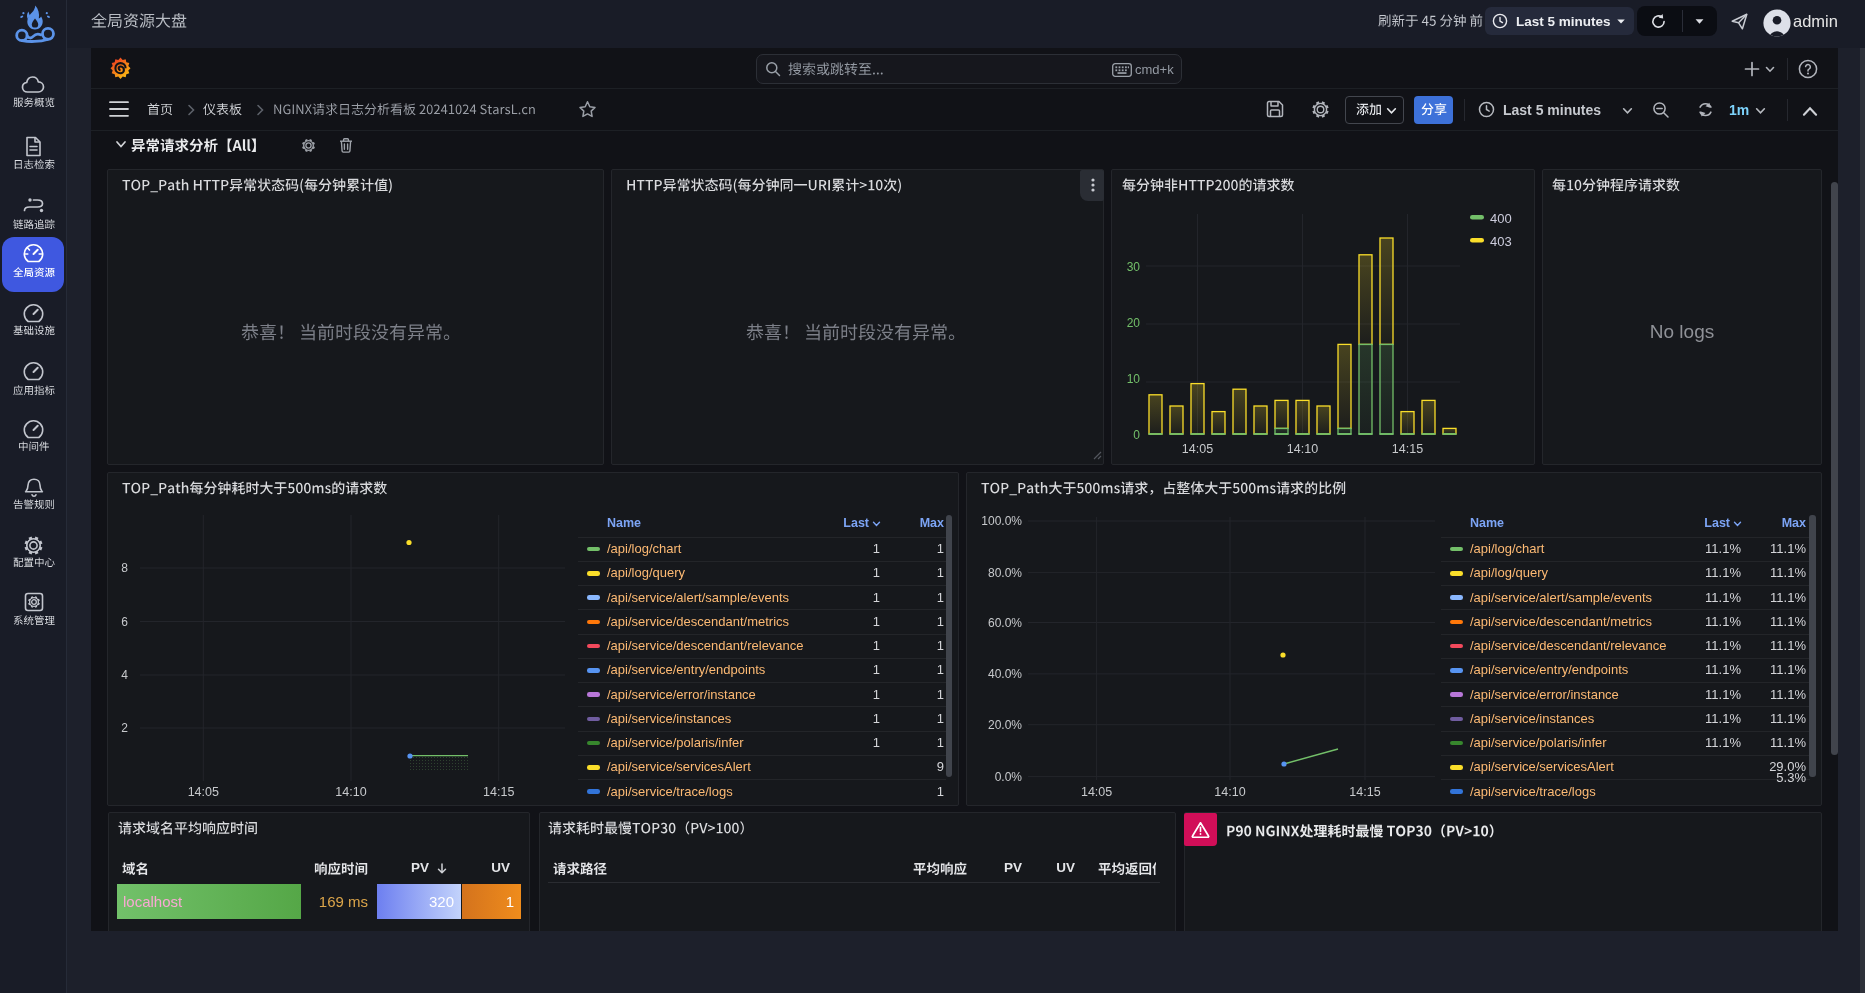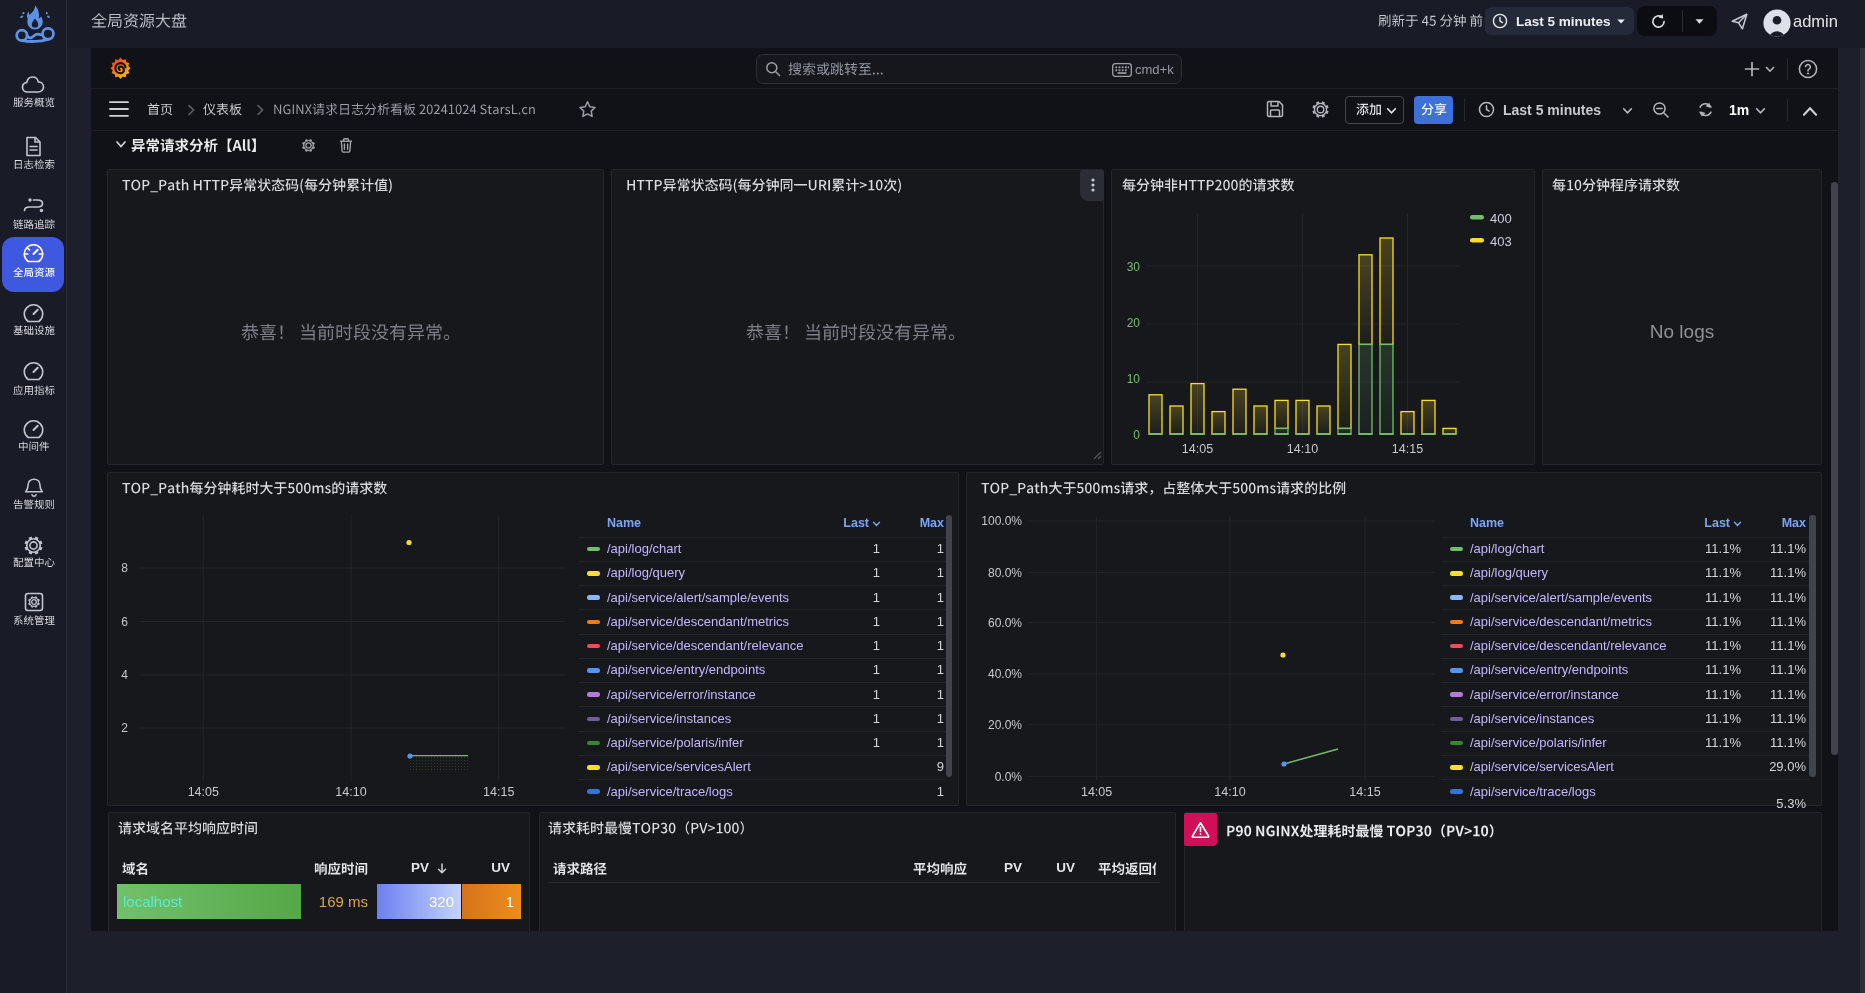--- a/index.html
+++ b/index.html
@@ -1,20 +1,20 @@
 <!DOCTYPE html>
 <html><head><meta charset="utf-8"><style>
 *{margin:0;padding:0;box-sizing:border-box}
 html,body{width:1865px;height:993px;overflow:hidden;background:#1d202b;font-family:"Liberation Sans",sans-serif;}
 .abs{position:absolute}
 svg.t{position:absolute;overflow:visible}
 .panel{position:absolute;background:#16181c;border:1px solid #24262b;border-radius:2px}
 .hline{position:absolute;height:1px;background:#232529}
 .dash{position:absolute;width:13px;height:4.6px;border-radius:2.3px}
-.lt{position:absolute;font-size:13px;color:#c4b5fd;white-space:nowrap}
+.lt{position:absolute;font-size:13px;color:#fdba74;white-space:nowrap}
 .lv{position:absolute;font-size:13px;color:#d4d5d9;text-align:right}
 .bluehead{color:#7ca4f5;font-weight:bold}
 </style></head><body>
 
 <div class="abs" style="left:0;top:0;width:1865px;height:48px;background:#191c27"></div>
 <div class="abs" style="left:0;top:48px;width:67px;height:945px;background:#191c27"></div>
 <div class="abs" style="left:66px;top:0;width:1px;height:993px;background:#262b38"></div>
 <div class="abs" style="left:91px;top:48px;width:1747px;height:883px;background:#111217"></div>
 <div class="abs" style="left:1860px;top:48px;width:5px;height:945px;background:#2e313a"></div>
 <svg class="abs" style="left:13px;top:3px" width="44" height="44" viewBox="0 0 44 44">
@@ -304,21 +304,21 @@
     </g>
   </svg>
 <svg class="abs" style="left:1696px;top:100px" width="19" height="19" viewBox="0 0 19 19">
     <g fill="none" stroke="#b2b5bc" stroke-width="1.6" stroke-linecap="round">
       <path d="M4.1 7.1 A6.0 6.0 0 0 1 14.9 7.1"></path>
       <path d="M14.9 12.1 A6.0 6.0 0 0 1 4.1 12.1"></path>
     </g>
     <path d="M13.5 2.7 l0.6 5.0 -4.6 -1.4 z" fill="#b2b5bc"></path>
     <path d="M5.5 16.5 l-0.6 -5.0 4.6 1.4 z" fill="#b2b5bc"></path>
   </svg>
-<div class="abs" style="left:1729px;top:102px;font-size:14px;font-weight:bold;color:#ffffff">1m</div>
+<div class="abs" style="left:1729px;top:102px;font-size:14px;font-weight:bold;color:#7dd3fc">1m</div>
 <svg class="abs" style="left:1755px;top:107px" width="11" height="8" viewBox="0 0 10 7">
     <path d="M1.5 1.5 L5 5.2 L8.5 1.5" fill="none" stroke="#b7bac0" stroke-width="1.5" stroke-linecap="round"></path>
   </svg>
 <div class="abs" style="left:1787px;top:99px;width:1px;height:22px;background:#26282f"></div>
 <svg class="abs" style="left:1802px;top:106px" width="16" height="11" viewBox="0 0 15 10">
     <path d="M1.8 8 L7.5 2 L13.2 8" fill="none" stroke="#cfd1d6" stroke-width="2" stroke-linecap="round"></path>
   </svg>
 <svg class="abs" style="left:115px;top:140px" width="12" height="9" viewBox="0 0 12 9">
     <path d="M2 2 L6 6.5 L10 2" fill="none" stroke="#d3d5d9" stroke-width="1.7" stroke-linecap="round"></path>
   </svg>
@@ -653,39 +653,39 @@
 <div class="lt" style="left:1470px;top:735.1px">/api/service/polaris/infer</div>
 <div class="lv" style="left:1681px;top:735.1px;width:60px">11.1%</div>
 <div class="lv" style="left:1746px;top:735.1px;width:60px">11.1%</div>
 <div class="hline" style="left:1441px;top:754.8px;width:369px"></div>
 <div class="dash" style="left:1450px;top:765.1px;background:#fade2a"></div>
 <div class="lt" style="left:1470px;top:759.4px">/api/service/servicesAlert</div>
 <div class="lv" style="left:1746px;top:759.4px;width:60px">29.0%</div>
 <div class="hline" style="left:1441px;top:779.0px;width:369px"></div>
 <div class="dash" style="left:1450px;top:789.3px;background:#3274d9"></div>
 <div class="lt" style="left:1470px;top:783.6px">/api/service/trace/logs</div>
-<div class="lv" style="left:1746px;top:796px;width:60px">5.3%</div>
+<div class="lv" style="left:1746px;top:770px;width:60px">5.3%</div>
 <div class="abs" style="left:945.5px;top:515px;width:6.5px;height:262px;background:#40444c;border-radius:3px"></div>
 <div class="abs" style="left:1809px;top:515px;width:6.5px;height:262px;background:#40444c;border-radius:3px"></div>
 <div class="abs" style="left:1830.5px;top:182px;width:7px;height:573px;background:#41444c;border-radius:3.5px"></div>
 <svg class="t " style="left:122.0px;top:858.3px" width="29.0" height="20.5" viewBox="0 -15.7 29.0 20.5">
     <path d="M6.0 -6.0H7.0V-4.3H6.0ZM4.8 -7.2V-3.1H8.3V-7.2ZM0.4 -2.0 1.0 -0.4C2.1 -1.0 3.4 -1.8 4.6 -2.5L4.1 -3.9L3.2 -3.4V-6.7H4.2V-8.2H3.2V-11.3H1.7V-8.2H0.5V-6.7H1.7V-2.7C1.2 -2.4 0.7 -2.2 0.4 -2.0ZM11.3 -7.2C11.1 -6.4 10.9 -5.5 10.6 -4.7C10.5 -5.8 10.4 -6.9 10.3 -8.1H12.9V-9.6H12.4L12.9 -10.2C12.6 -10.5 12.0 -11.1 11.4 -11.5L10.5 -10.7C10.9 -10.4 11.4 -10.0 11.7 -9.6H10.3C10.3 -10.2 10.3 -10.8 10.3 -11.5H8.7L8.8 -9.6H4.4V-8.1H8.8C8.9 -6.0 9.1 -4.0 9.4 -2.4C9.2 -2.2 9.0 -1.9 8.8 -1.7L8.7 -2.8C7.0 -2.4 5.2 -2.0 4.0 -1.8L4.4 -0.2C5.6 -0.6 7.1 -0.9 8.5 -1.3C8.0 -0.8 7.4 -0.3 6.8 0.1C7.1 0.3 7.7 0.9 8.0 1.1C8.7 0.6 9.3 0.0 9.9 -0.7C10.3 0.5 10.8 1.2 11.6 1.2C12.6 1.2 13.0 0.7 13.2 -1.1C12.9 -1.3 12.5 -1.6 12.2 -2.0C12.1 -0.8 12.0 -0.3 11.8 -0.3C11.5 -0.3 11.2 -1.0 10.9 -2.2C11.7 -3.6 12.3 -5.2 12.8 -7.0Z M16.7 -6.8C17.2 -6.4 17.8 -5.9 18.3 -5.4C17.0 -4.7 15.4 -4.2 13.9 -3.9C14.2 -3.6 14.6 -2.9 14.7 -2.4C15.4 -2.6 16.1 -2.8 16.7 -3.0V1.2H18.3V0.6H23.4V1.2H25.1V-4.9H20.7C22.6 -6.1 24.1 -7.6 25.1 -9.6L23.9 -10.2L23.7 -10.1H19.7C20.0 -10.5 20.2 -10.8 20.5 -11.2L18.7 -11.5C17.8 -10.3 16.3 -8.9 14.1 -7.9C14.5 -7.7 15.0 -7.0 15.3 -6.7C16.4 -7.3 17.4 -7.9 18.3 -8.7H22.6C21.9 -7.7 21.0 -6.9 19.9 -6.2C19.3 -6.7 18.5 -7.3 17.9 -7.7ZM23.4 -0.9H18.3V-3.4H23.4Z" fill="#e4e5e8"></path>
   </svg>
 <svg class="t " style="left:314.0px;top:858.3px" width="56.0" height="20.5" viewBox="0 -15.7 56.0 20.5">
     <path d="M0.9 -10.3V-1.1H2.3V-2.3H4.6V-10.3ZM2.3 -8.8H3.3V-3.8H2.3ZM8.0 -11.5C7.9 -10.8 7.7 -10.0 7.4 -9.3H5.3V1.1H6.8V-7.9H11.2V-0.4C11.2 -0.3 11.1 -0.2 11.0 -0.2C10.8 -0.2 10.2 -0.2 9.8 -0.2C10.0 0.1 10.2 0.8 10.2 1.2C11.1 1.2 11.7 1.2 12.2 0.9C12.6 0.7 12.8 0.3 12.8 -0.4V-9.3H9.1C9.4 -9.8 9.7 -10.5 9.9 -11.2ZM8.6 -5.7H9.5V-3.2H8.6ZM7.5 -6.8V-1.3H8.6V-2.1H10.5V-6.8Z M17.0 -6.6C17.5 -5.1 18.2 -3.2 18.4 -1.9L19.9 -2.6C19.6 -3.8 19.0 -5.7 18.4 -7.2ZM19.7 -7.5C20.1 -6.0 20.6 -4.0 20.8 -2.8L22.3 -3.2C22.1 -4.5 21.6 -6.3 21.1 -7.8ZM19.6 -11.2C19.8 -10.8 20.0 -10.4 20.2 -9.9H15.0V-6.3C15.0 -4.3 14.9 -1.5 13.9 0.4C14.3 0.6 15.0 1.1 15.3 1.3C16.4 -0.8 16.6 -4.1 16.6 -6.3V-8.4H26.4V-9.9H22.0C21.8 -10.4 21.5 -11.1 21.3 -11.6ZM16.4 -0.9V0.7H26.5V-0.9H23.2C24.4 -2.8 25.3 -5.2 26.0 -7.3L24.2 -7.9C23.7 -5.6 22.7 -2.9 21.5 -0.9Z M33.2 -5.8C33.8 -4.8 34.7 -3.5 35.1 -2.7L36.6 -3.5C36.1 -4.3 35.2 -5.5 34.5 -6.5ZM31.0 -5.2V-2.7H29.4V-5.2ZM31.0 -6.6H29.4V-9.0H31.0ZM27.9 -10.4V-0.2H29.4V-1.3H32.5V-10.4ZM37.1 -11.4V-9.0H33.0V-7.4H37.1V-1.0C37.1 -0.7 37.0 -0.6 36.7 -0.6C36.4 -0.6 35.4 -0.6 34.4 -0.6C34.7 -0.2 34.9 0.6 35.0 1.0C36.4 1.0 37.3 1.0 37.9 0.7C38.5 0.5 38.7 0.0 38.7 -0.9V-7.4H40.1V-9.0H38.7V-11.4Z M41.5 -8.2V1.2H43.1V-8.2ZM41.6 -10.6C42.3 -9.9 43.0 -9.1 43.2 -8.5L44.6 -9.3C44.3 -9.9 43.6 -10.8 42.9 -11.4ZM46.0 -3.8H48.6V-2.5H46.0ZM46.0 -6.4H48.6V-5.1H46.0ZM44.5 -7.7V-1.2H50.1V-7.7ZM45.1 -10.8V-9.3H51.5V-0.5C51.5 -0.4 51.4 -0.3 51.3 -0.3C51.1 -0.3 50.6 -0.3 50.2 -0.3C50.4 0.1 50.6 0.7 50.6 1.1C51.5 1.1 52.1 1.1 52.6 0.9C53.0 0.6 53.2 0.2 53.2 -0.5V-10.8Z" fill="#e4e5e8"></path>
   </svg>
 <div class="abs" style="left:411px;top:860px;font-size:13.5px;font-weight:bold;color:#e4e5e8">PV</div>
 <svg class="abs" style="left:437px;top:863px" width="10" height="11" viewBox="0 0 10 11">
     <g stroke="#cfd1d5" stroke-width="1.5" stroke-linecap="round">
       <path d="M5 1 V9.5 M1.5 6.3 L5 9.8 L8.5 6.3" fill="none" stroke-linejoin="round"></path>
     </g>
   </svg>
 <div class="abs" style="left:490px;top:860px;width:20px;font-size:13.5px;font-weight:bold;color:#e4e5e8;text-align:right">UV</div>
 <div class="abs" style="left:117px;top:884px;width:184px;height:35px;background:linear-gradient(90deg,#72c16a,#55a747)"></div>
-<div class="abs" style="left:123px;top:893px;font-size:15px;font-weight:500;color:#5eead4">localhost</div>
+<div class="abs" style="left:123px;top:893px;font-size:15px;font-weight:500;color:#f9a8d4">localhost</div>
 <div class="abs" style="left:308px;top:893px;width:60px;font-size:15px;color:#dca54a;text-align:right">169 ms</div>
 <div class="abs" style="left:377px;top:884px;width:84px;height:35px;background:linear-gradient(90deg,#6d7ff0,#c3d3fb)"></div>
 <div class="abs" style="left:394px;top:893px;width:60px;font-size:15px;color:#fff;text-align:right">320</div>
 <div class="abs" style="left:462px;top:884px;width:59px;height:35px;background:linear-gradient(90deg,#d4731d,#ef8c1c)"></div>
 <div class="abs" style="left:454px;top:893px;width:60px;font-size:15px;color:#fff;text-align:right">1</div>
 <svg class="t " style="left:553.0px;top:858.3px" width="56.0" height="20.5" viewBox="0 -15.7 56.0 20.5">
     <path d="M1.1 -10.3C1.8 -9.6 2.8 -8.7 3.2 -8.1L4.3 -9.2C3.8 -9.8 2.8 -10.7 2.1 -11.3ZM0.5 -7.3V-5.8H2.1V-1.6C2.1 -0.9 1.7 -0.5 1.4 -0.3C1.7 0.0 2.1 0.7 2.2 1.1C2.4 0.8 2.9 0.4 5.3 -1.6C5.2 -1.9 4.9 -2.5 4.8 -2.9L3.7 -2.0V-7.3ZM7.1 -2.6H10.6V-1.8H7.1ZM7.1 -3.6V-4.3H10.6V-3.6ZM8.0 -11.5V-10.5H5.1V-9.4H8.0V-8.8H5.5V-7.8H8.0V-7.2H4.7V-6.0H13.1V-7.2H9.6V-7.8H12.2V-8.8H9.6V-9.4H12.6V-10.5H9.6V-11.5ZM5.6 -5.5V1.2H7.1V-0.8H10.6V-0.4C10.6 -0.2 10.5 -0.1 10.4 -0.1C10.2 -0.1 9.5 -0.1 9.0 -0.2C9.2 0.2 9.4 0.8 9.4 1.2C10.4 1.2 11.0 1.2 11.5 1.0C12.0 0.8 12.1 0.4 12.1 -0.3V-5.5Z M14.8 -6.5C15.6 -5.7 16.5 -4.7 16.9 -3.9L18.2 -4.9C17.8 -5.6 16.8 -6.7 16.0 -7.4ZM13.9 -1.6 14.9 -0.1C16.2 -0.9 17.8 -1.9 19.4 -2.9V-0.8C19.4 -0.5 19.3 -0.5 19.0 -0.5C18.8 -0.5 17.9 -0.4 17.1 -0.5C17.3 0.0 17.6 0.8 17.6 1.2C18.9 1.2 19.7 1.2 20.3 0.9C20.9 0.6 21.0 0.2 21.0 -0.8V-4.5C22.1 -2.5 23.6 -0.9 25.5 0.0C25.7 -0.4 26.3 -1.1 26.7 -1.4C25.4 -2.0 24.3 -2.8 23.3 -3.9C24.1 -4.6 25.1 -5.6 25.9 -6.5L24.5 -7.5C23.9 -6.7 23.2 -5.8 22.4 -5.1C21.9 -5.9 21.4 -6.8 21.0 -7.7V-7.9H26.3V-9.4H24.8L25.4 -10.1C24.8 -10.5 23.7 -11.1 22.9 -11.5L21.9 -10.5C22.5 -10.2 23.2 -9.8 23.7 -9.4H21.0V-11.4H19.4V-9.4H14.3V-7.9H19.4V-4.6C17.4 -3.4 15.2 -2.2 13.9 -1.6Z M29.5 -9.6H31.2V-7.9H29.5ZM27.4 -0.9 27.6 0.7C29.2 0.3 31.2 -0.1 33.1 -0.6L33.0 -2.0L31.4 -1.7V-3.5H32.9V-3.9C33.1 -3.6 33.3 -3.3 33.4 -3.1L33.7 -3.2V1.2H35.2V0.7H37.7V1.1H39.3V-3.3L39.3 -3.3C39.5 -3.7 40.0 -4.3 40.3 -4.7C39.2 -5.0 38.3 -5.5 37.5 -6.2C38.3 -7.2 39.0 -8.4 39.4 -9.8L38.4 -10.2L38.1 -10.2H36.2C36.3 -10.5 36.4 -10.8 36.5 -11.1L35.0 -11.5C34.5 -10.0 33.7 -8.5 32.7 -7.6V-11.0H28.1V-6.5H29.9V-1.4L29.3 -1.2V-5.5H28.0V-1.0ZM35.2 -0.7V-2.5H37.7V-0.7ZM37.4 -8.8C37.1 -8.2 36.8 -7.7 36.4 -7.2C36.0 -7.7 35.7 -8.2 35.4 -8.6L35.5 -8.8ZM34.8 -3.8C35.4 -4.2 36.0 -4.6 36.5 -5.1C37.0 -4.6 37.5 -4.2 38.2 -3.8ZM35.5 -6.2C34.7 -5.5 33.8 -4.9 32.9 -4.5V-4.9H31.4V-6.5H32.7V-7.4C33.1 -7.1 33.6 -6.7 33.8 -6.4C34.1 -6.7 34.4 -7.0 34.6 -7.4C34.9 -7.0 35.1 -6.6 35.5 -6.2Z M43.7 -11.4C43.1 -10.6 41.9 -9.4 40.9 -8.8C41.1 -8.5 41.5 -7.8 41.7 -7.4C43.0 -8.3 44.3 -9.6 45.3 -10.8ZM45.8 -10.8V-9.3H50.3C49.0 -7.9 46.7 -6.6 44.6 -6.0C45.0 -5.7 45.4 -5.0 45.6 -4.7C46.9 -5.1 48.2 -5.8 49.4 -6.5C50.6 -6.0 52.0 -5.3 52.6 -4.7L53.5 -6.0C52.9 -6.5 51.8 -7.0 50.7 -7.5C51.6 -8.3 52.4 -9.2 52.9 -10.2L51.8 -10.9L51.5 -10.8ZM45.8 -4.5V-3.1H48.5V-0.6H45.1V0.9H53.5V-0.6H50.2V-3.1H52.7V-4.5ZM44.1 -8.5C43.3 -7.2 41.9 -5.8 40.8 -5.0C41.0 -4.6 41.4 -3.7 41.5 -3.4C41.9 -3.7 42.3 -4.0 42.6 -4.4V1.2H44.3V-6.2C44.7 -6.8 45.1 -7.3 45.5 -7.9Z" fill="#e4e5e8"></path>
   </svg>
 <svg class="t " style="left:913.0px;top:858.3px" width="56.0" height="20.5" viewBox="0 -15.7 56.0 20.5">
     <path d="M2.1 -8.2C2.6 -7.2 3.0 -6.1 3.1 -5.3L4.7 -5.8C4.6 -6.6 4.1 -7.7 3.6 -8.6ZM9.8 -8.6C9.6 -7.7 9.1 -6.6 8.7 -5.8L10.1 -5.4C10.5 -6.1 11.1 -7.2 11.6 -8.2ZM0.6 -4.9V-3.3H5.9V1.2H7.6V-3.3H12.9V-4.9H7.6V-9.0H12.1V-10.6H1.3V-9.0H5.9V-4.9Z M20.0 -5.9C20.7 -5.3 21.7 -4.3 22.2 -3.8L23.2 -4.9C22.7 -5.4 21.7 -6.2 21.0 -6.8ZM18.9 -1.9 19.5 -0.4C20.9 -1.2 22.8 -2.2 24.4 -3.2L24.1 -4.5C22.2 -3.5 20.2 -2.4 18.9 -1.9ZM13.9 -2.1 14.4 -0.4C15.7 -1.1 17.4 -2.1 19.0 -3.0L18.6 -4.3L17.0 -3.5V-6.8H18.4V-6.9C18.7 -6.6 19.1 -6.1 19.2 -5.8C19.8 -6.4 20.4 -7.1 20.9 -8.0H24.7C24.6 -3.0 24.4 -0.9 24.0 -0.5C23.9 -0.3 23.7 -0.3 23.4 -0.3C23.1 -0.3 22.3 -0.3 21.4 -0.3C21.7 0.1 21.9 0.8 21.9 1.2C22.7 1.2 23.6 1.2 24.1 1.2C24.6 1.1 25.0 0.9 25.4 0.4C25.9 -0.3 26.1 -2.5 26.2 -8.7C26.2 -8.9 26.2 -9.4 26.2 -9.4H21.8C22.0 -9.9 22.3 -10.5 22.5 -11.0L21.0 -11.5C20.4 -9.9 19.5 -8.4 18.4 -7.4V-8.3H17.0V-11.3H15.4V-8.3H14.0V-6.8H15.4V-2.8C14.8 -2.5 14.3 -2.3 13.9 -2.1Z M27.9 -10.3V-1.1H29.3V-2.3H31.6V-10.3ZM29.3 -8.8H30.3V-3.8H29.3ZM35.0 -11.5C34.9 -10.8 34.7 -10.0 34.4 -9.3H32.3V1.1H33.8V-7.9H38.2V-0.4C38.2 -0.3 38.1 -0.2 38.0 -0.2C37.8 -0.2 37.2 -0.2 36.8 -0.2C37.0 0.1 37.2 0.8 37.2 1.2C38.1 1.2 38.7 1.2 39.2 0.9C39.6 0.7 39.8 0.3 39.8 -0.4V-9.3H36.1C36.4 -9.8 36.7 -10.5 36.9 -11.2ZM35.6 -5.7H36.5V-3.2H35.6ZM34.5 -6.8V-1.3H35.6V-2.1H37.5V-6.8Z M44.0 -6.6C44.5 -5.1 45.2 -3.2 45.4 -1.9L46.9 -2.6C46.6 -3.8 46.0 -5.7 45.4 -7.2ZM46.7 -7.5C47.1 -6.0 47.6 -4.0 47.8 -2.8L49.3 -3.2C49.1 -4.5 48.6 -6.3 48.1 -7.8ZM46.6 -11.2C46.8 -10.8 47.0 -10.4 47.2 -9.9H42.0V-6.3C42.0 -4.3 41.9 -1.5 40.9 0.4C41.3 0.6 42.0 1.1 42.3 1.3C43.4 -0.8 43.6 -4.1 43.6 -6.3V-8.4H53.4V-9.9H49.0C48.8 -10.4 48.5 -11.1 48.3 -11.6ZM43.4 -0.9V0.7H53.5V-0.9H50.2C51.4 -2.8 52.3 -5.2 53.0 -7.3L51.2 -7.9C50.7 -5.6 49.7 -2.9 48.5 -0.9Z" fill="#e4e5e8"></path>

